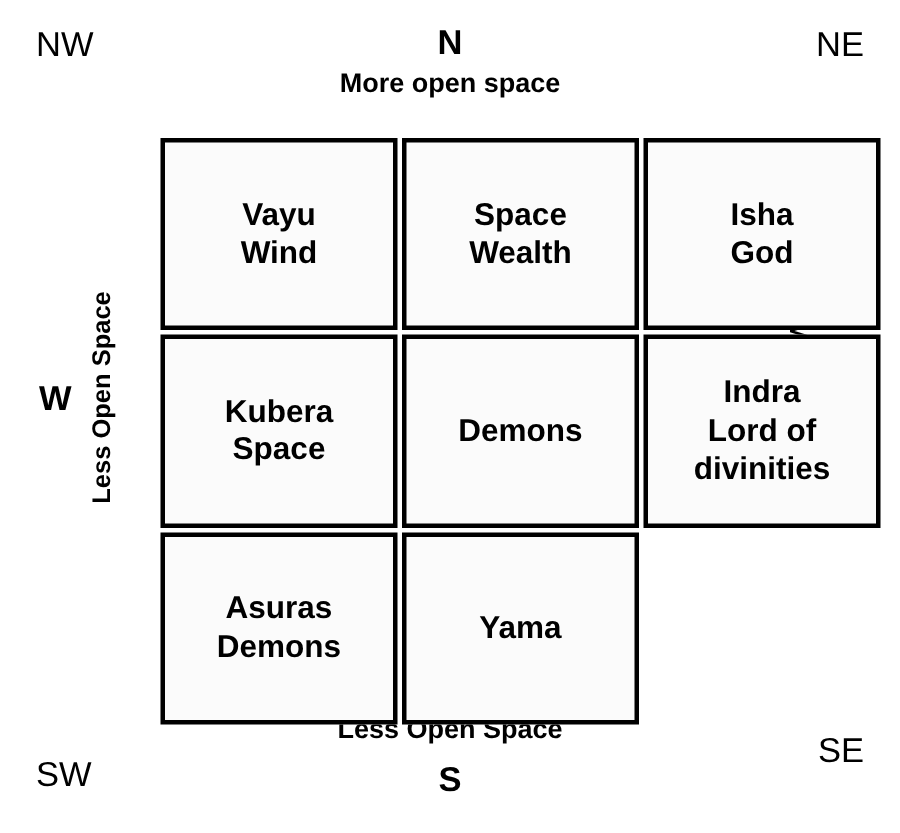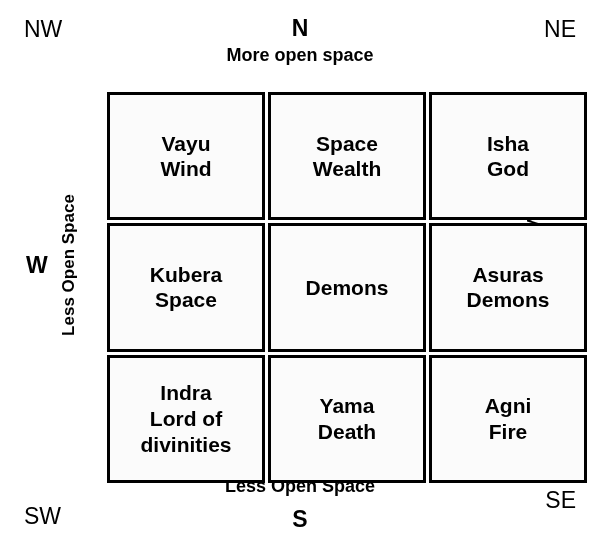--- a/index.html
+++ b/index.html
@@ -163,33 +163,28 @@
   <div class="vastu-cell">
     <div class="cell-line">Kubera</div>
     <div class="cell-line">Space</div>
   </div>
 
   <div class="vastu-cell">
     <div class="cell-line">Demons</div>
   </div>
 
   <div class="vastu-cell">
-    <div class="cell-line">Asuras</div>
-    <div class="cell-line">Demons</div>
-  </div>
-
-  <div class="vastu-cell">
     <div class="cell-line">Indra</div>
     <div class="cell-line">Lord of</div>
     <div class="cell-line">divinities</div>
   </div>
 
   <div class="vastu-cell">
-    <div class="cell-line">Yama</div>
-    <div class="cell-line">Death</div>
+    <div class="cell-line">Asuras</div>
+    <div class="cell-line">Demons</div>
   </div>
 
   <div class="vastu-cell">
-    <div class="cell-line">Agni</div>
-    <div class="cell-line">Fire</div>
+    <div class="cell-line">Yama</div>
   </div>
+
 
 </div>
 
 </body></html>

